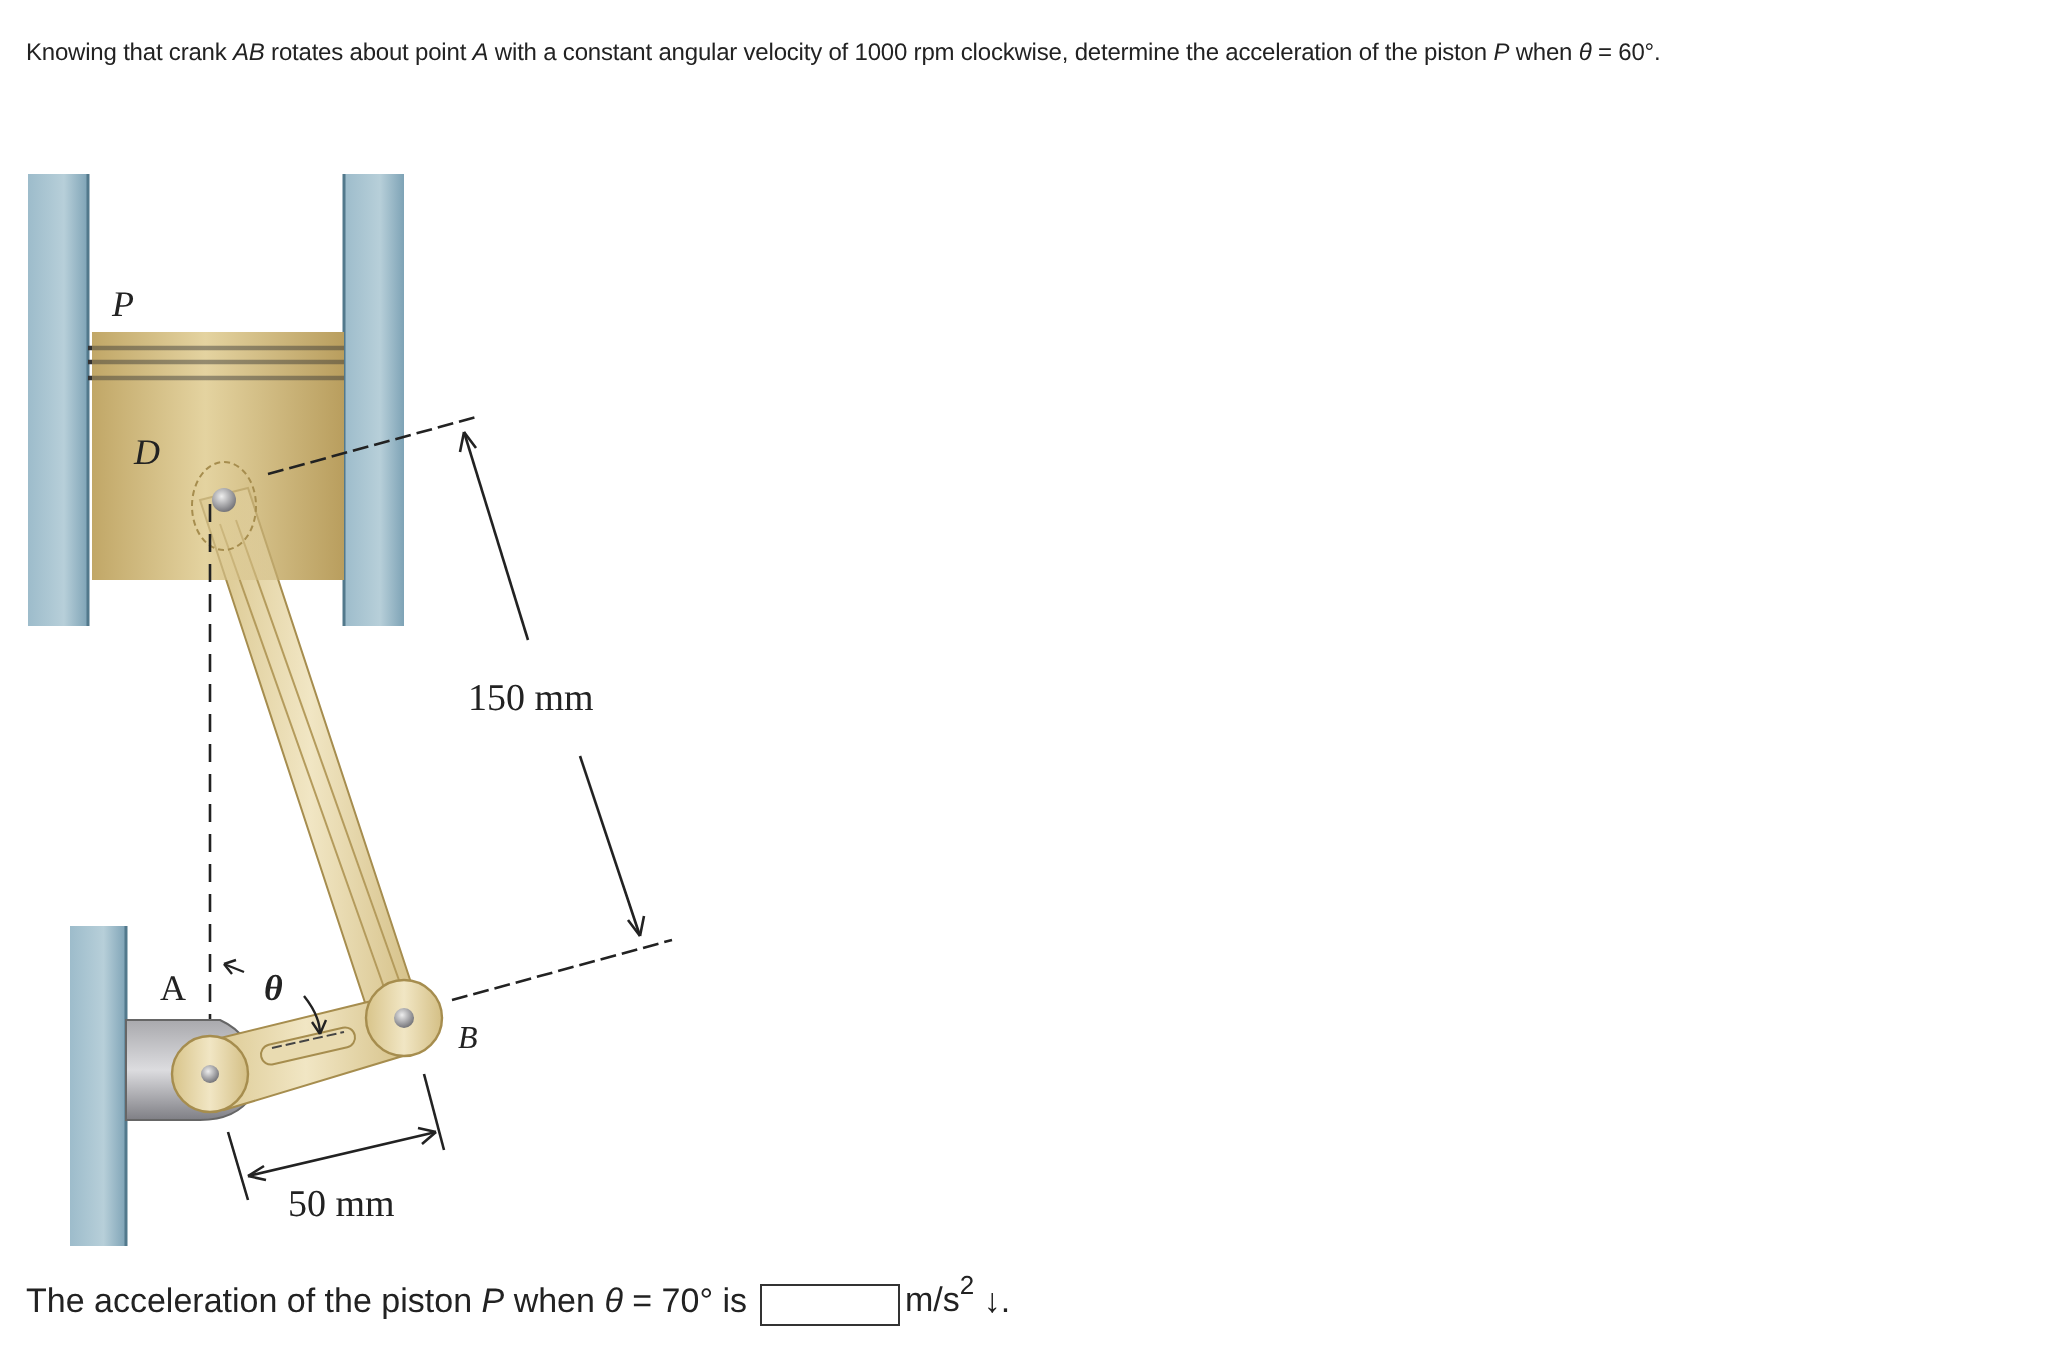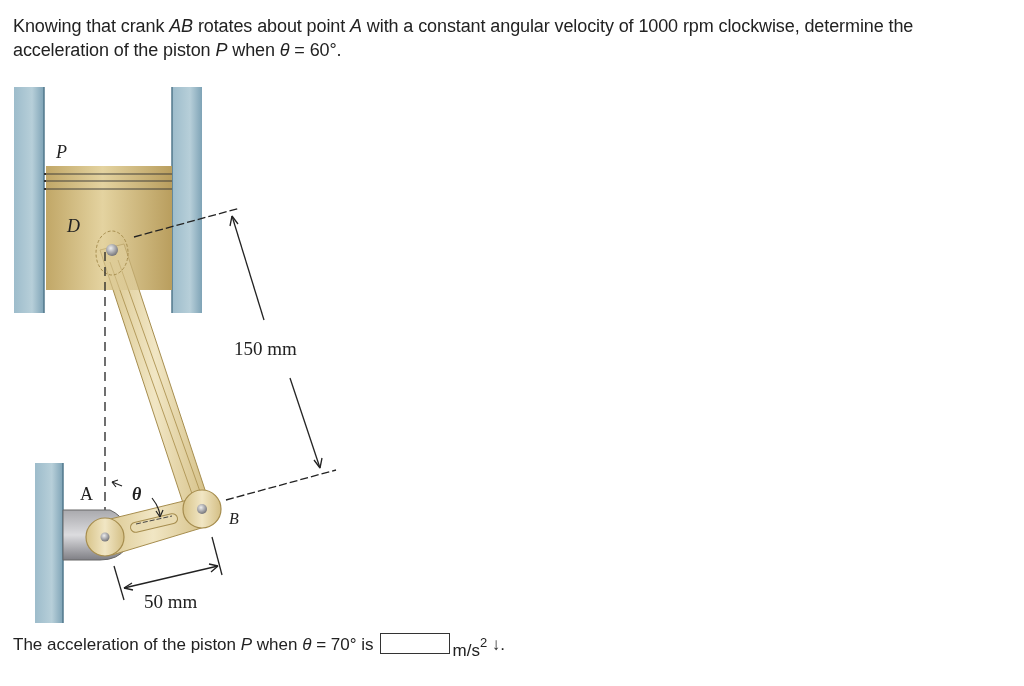--- a/index.html
+++ b/index.html
@@ -1,24 +1,24 @@
 <!DOCTYPE html>
 <html><head>
 <meta charset="utf-8">
 <style>
   html, body { margin: 0; padding: 0; background: #ffffff; }
   body { width: 1024px; height: 686px; position: relative; overflow: hidden;
          font-family: "Liberation Sans", "DejaVu Sans", sans-serif; color: #222; }
   .problem { position: absolute; left: 13px; top: 14px; width: 1000px;
-             font-size: 18px; line-height: 24px; letter-spacing: -0.1px; }
+             font-size: 12px; line-height: 24px; letter-spacing: -0.1px; }
   .problem i, .answer i { font-style: italic; }
   .figure { position: absolute; left: 0; top: 80px; width: 360px; height: 545px; }
   .figure svg { display: block; }
   .answer { position: absolute; left: 13px; top: 633px; font-size: 17px; line-height: 24px;
-            display: flex; align-items: flex-start; white-space: pre; }
+            display: flex; align-items: flex-end; white-space: pre; }
   .answer-input { width: 70px; height: 21px; border: 1px solid #333; margin: 0 3px 0 6px;
                   padding: 0 3px; font-size: 15px; font-family: "Liberation Sans", sans-serif;
                   box-sizing: border-box; outline: none; }
   .unit sup { font-size: 13px; position: relative; top: -2px; }
   .svg-label { font-family: "Liberation Serif", "DejaVu Serif", serif; fill: #222; }
 </style>
 </head>
 <body>
 
 <div class="problem"><span>Knowing that crank </span><i>AB</i><span> rotates about point </span><i>A</i><span> with a constant angular velocity of 1000 rpm clockwise, determine the acceleration of the piston </span><i>P</i><span> when </span><i>θ</i><span> = 60°.</span></div>

